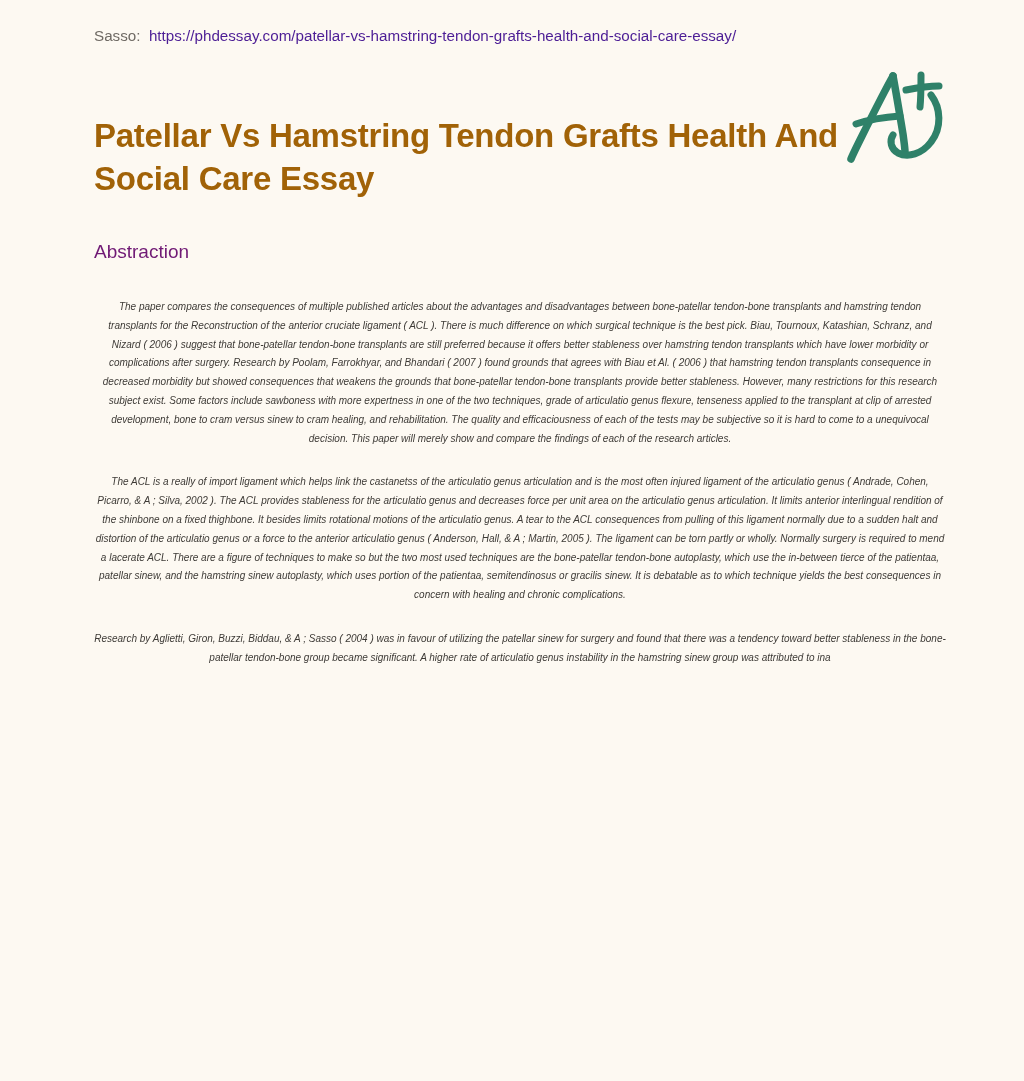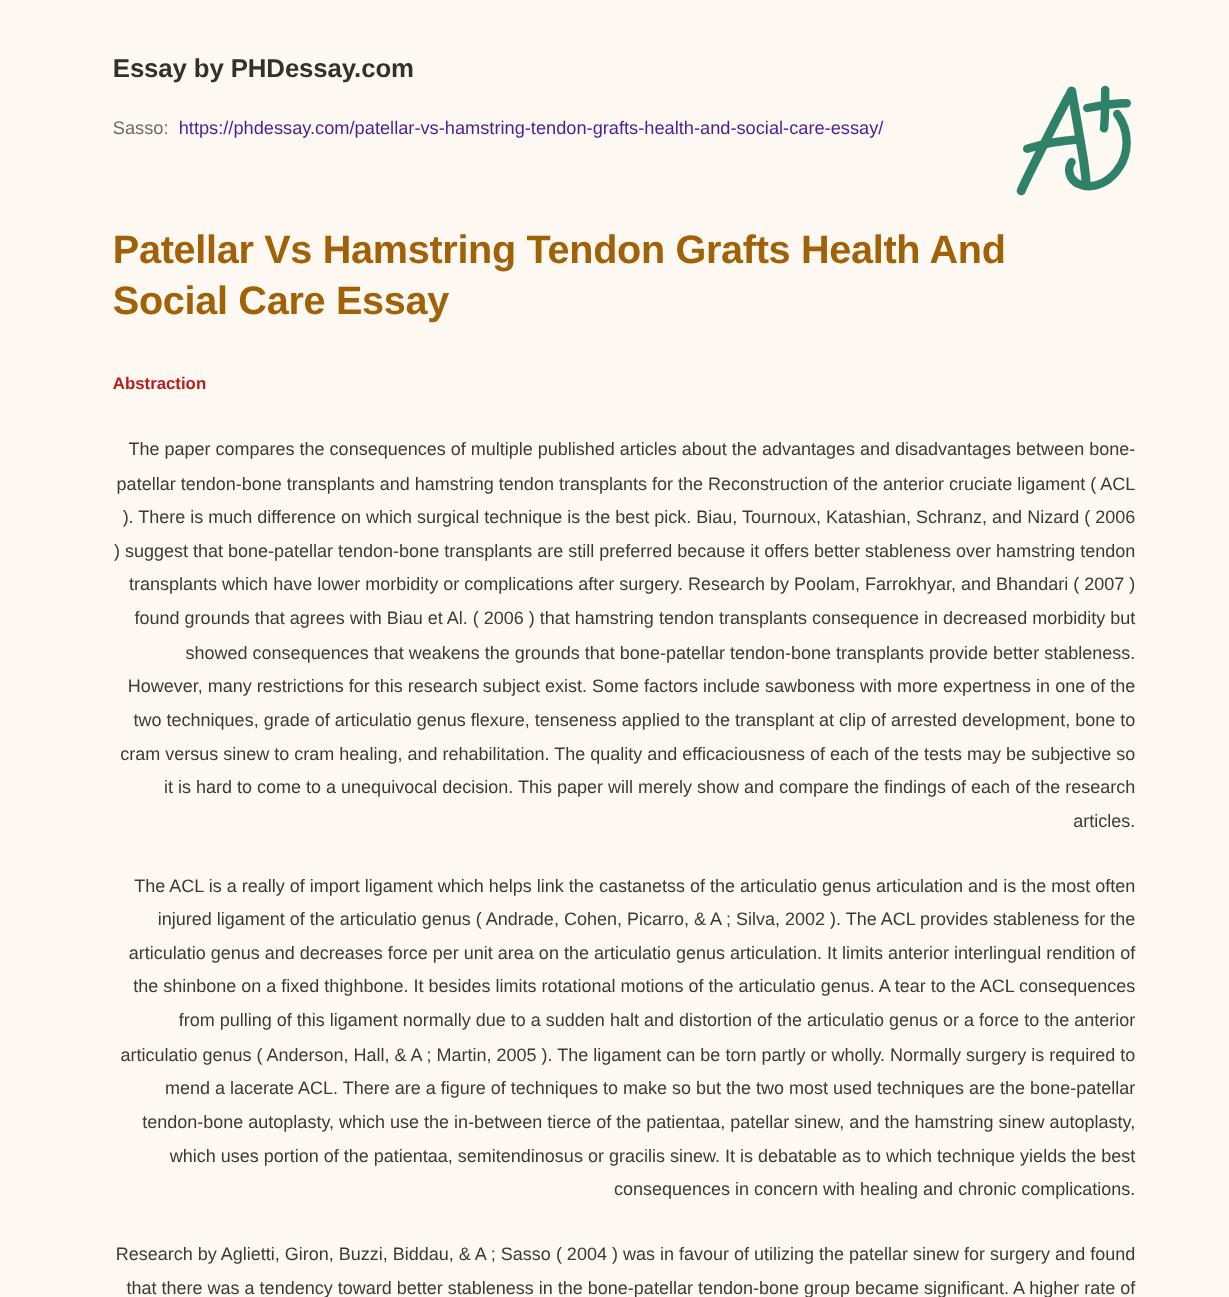--- a/index.html
+++ b/index.html
@@ -75,33 +75,34 @@
     font-weight: 700;
     letter-spacing: -0.25px;
     color: #a16207;
     max-width: 800px;
   }
 
   
   .section-heading {
     margin: 0;
     padding-top: 35px;
-    font-size: 14px;
-    font-weight: 700;
-    color: #b91c1c;
+    font-size: 19px;
+    font-weight: 400;
+    color: #701a75;
     line-height: 1.7;
   }
 
   .para {
     margin: 0;
     padding-top: 25px;
-    font-size: 15px;
+    font-size: 10px;
     line-height: 1.88;
     color: #3d3a36;
-    text-align: right;
+    text-align: center;
+    font-style: italic;
   }
   .para:first-of-type { padding-top: 30px; }
 </style>
 </head>
 <body>
 
 <div class="page">
 
   <div class="logo">
     <svg viewBox="0 0 118 110" xmlns="http://www.w3.org/2000/svg">
@@ -117,21 +118,20 @@
 
         <path d="M83 13 C83 22 83 36 82 45" stroke-width="7"></path>
 
         <path d="M93 33 C103 46 104 66 93 80 C84 92 70 96 60 91 C53 87 51 79 55 73" stroke-width="7"></path>
       </g>
     </svg>
   </div>
 
   <div class="content">
 
-    <div class="brand-line">Essay by PHDessay.com</div>
 
     <div class="source-line">
       <span class="source-label">Sasso:</span>
       <span>&nbsp;</span><a class="source-url" href="#">https://phdessay.com/patellar-vs-hamstring-tendon-grafts-health-and-social-care-essay/</a>
     </div>
 
     <h1 class="doc-title">Patellar Vs Hamstring Tendon Grafts Health And Social Care Essay</h1>
 
     <div class="section-heading">Abstraction</div>
 

